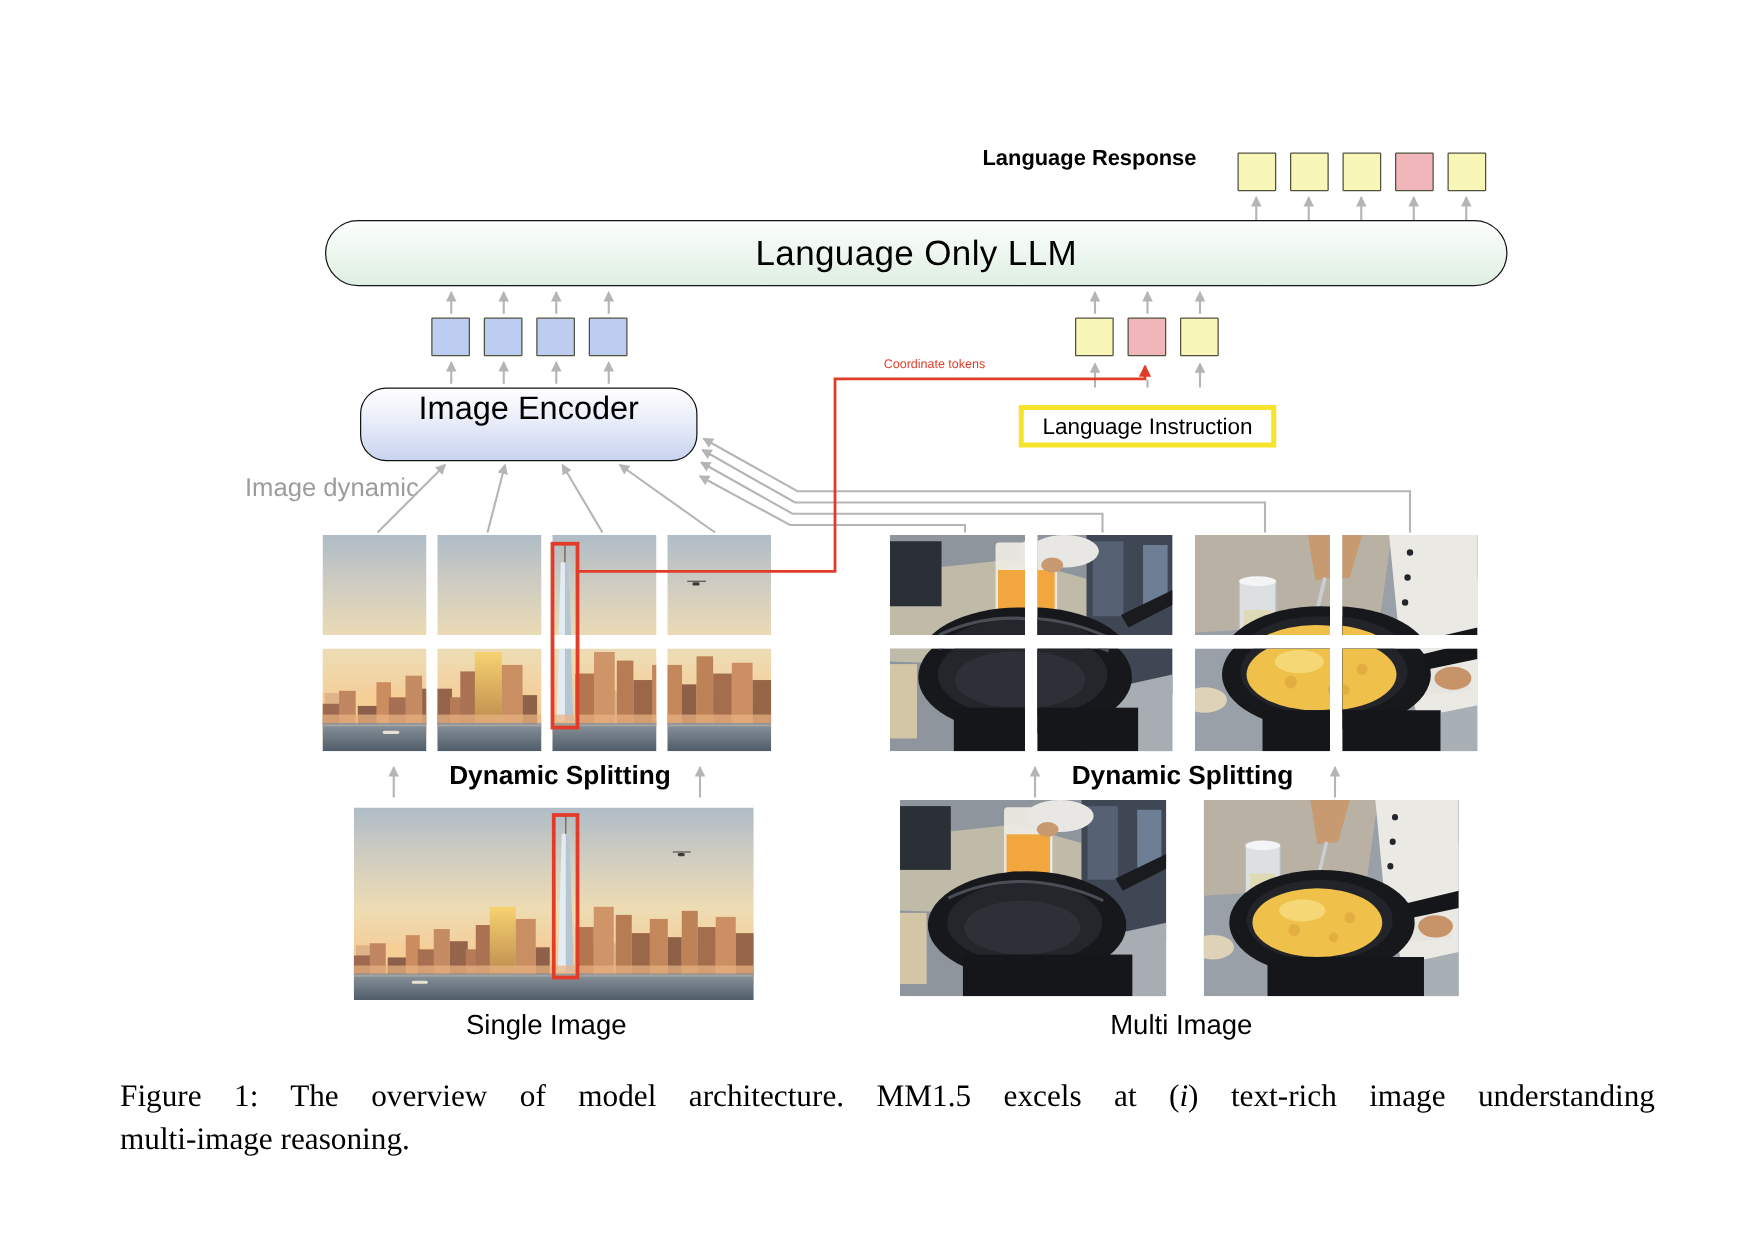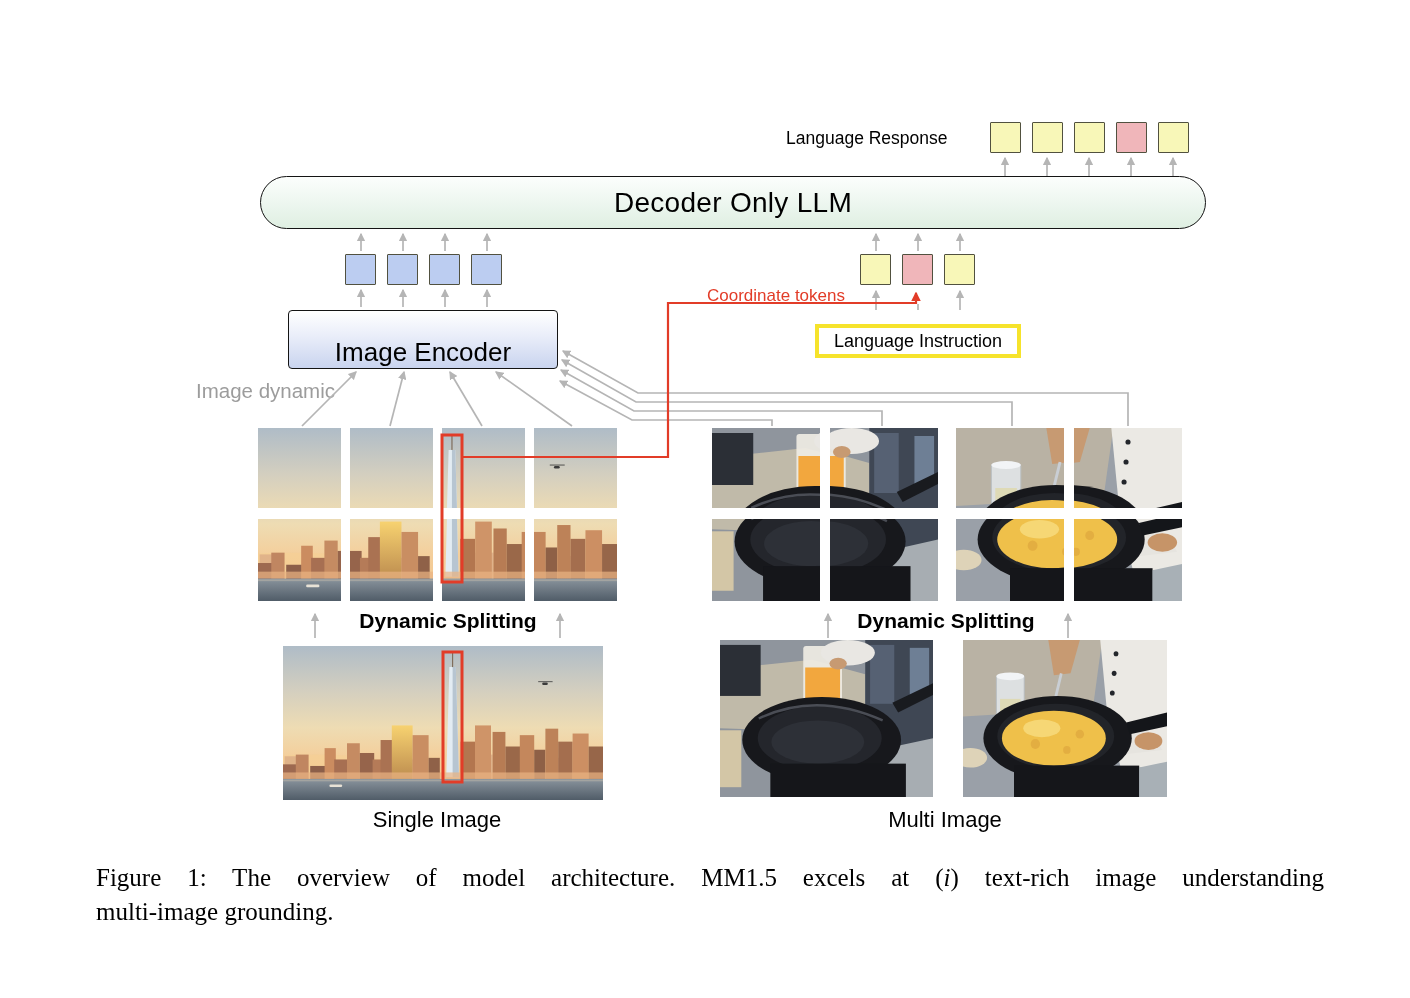--- a/index.html
+++ b/index.html
@@ -2,39 +2,39 @@
 <html><head>
 <meta charset="utf-8">
 <style>
   html,body{margin:0;padding:0;background:#ffffff;}
   .page{position:relative;width:1410px;height:998px;background:#ffffff;overflow:hidden;
         font-family:"Liberation Sans","DejaVu Sans",sans-serif;color:#000;}
   .abs{position:absolute;}
 
   
   .lbl{white-space:nowrap;color:#000;}
-  .lbl-lr{left:786px;top:128px;font-size:17.5px;font-weight:400;}
-  .lbl-coord{left:707px;top:286px;font-size:17px;color:#e23c28;}
+  .lbl-lr{left:786px;top:116px;font-size:17.5px;font-weight:700;}
+  .lbl-coord{left:707px;top:286px;font-size:10px;color:#e23c28;}
   .lbl-patches{left:196px;top:379px;font-size:20.5px;color:#9c9c9c;}
   .lbl-ds{top:609px;width:220px;text-align:center;font-size:21px;font-weight:700;}
   .lbl-ds-left{left:338px;}
   .lbl-ds-right{left:836px;}
   .lbl-img{top:807px;width:220px;text-align:center;font-size:22px;font-weight:500;}
   .lbl-single{left:327px;}
   .lbl-multi{left:835px;}
 
   
   .decoder-box{left:260px;top:176px;width:946px;height:53px;box-sizing:border-box;
     border:1.7px solid #141414;border-radius:27px;
     background:linear-gradient(180deg,#fcfefc 0%,#f0f8f2 40%,#dfefe2 100%);
     display:flex;align-items:center;justify-content:center;font-size:28px;font-weight:500;letter-spacing:.3px;}
   .encoder-box{left:288px;top:310px;width:270px;height:59px;box-sizing:border-box;
-    border:1.7px solid #141414;border-radius:4px;
+    border:1.7px solid #141414;border-radius:21px;
     background:linear-gradient(180deg,#ffffff 0%,#e9edf9 45%,#c9d4ef 100%);
-    display:flex;align-items:flex-end;justify-content:center;font-size:26px;font-weight:500;}
+    display:flex;align-items:flex-start;justify-content:center;font-size:26px;font-weight:500;}
   .instruction-box{left:815px;top:324px;width:206px;height:34px;box-sizing:border-box;
     border:4.5px solid #f6e32b;background:#ffffff;
     display:flex;align-items:center;justify-content:center;font-size:18px;}
 
   
   .tokrow{display:flex;gap:11px;}
   .row-response{left:990px;top:122px;}
   .row-image{left:345px;top:254px;}
   .row-instruction{left:860px;top:254px;}
   .tok{width:31px;height:31px;box-sizing:border-box;border:1.6px solid #51513f;border-radius:1px;}
@@ -184,21 +184,21 @@
 
   <div class="abs tokrow row-response">
       <div class="tok yellow"></div>
       <div class="tok yellow"></div>
       <div class="tok yellow"></div>
       <div class="tok pink"></div>
       <div class="tok yellow"></div>
     </div>
 
   <div class="abs decoder-box">
-    <span>Decoder Only LLM</span>
+    <span>Language Only LLM</span>
   </div>
 
   <div class="abs tokrow row-image">
       <div class="tok blue"></div>
       <div class="tok blue"></div>
       <div class="tok blue"></div>
       <div class="tok blue"></div>
     </div>
 
   <div class="abs encoder-box">
@@ -286,21 +286,21 @@
     </svg>
   <svg class="abs bigimg multi-img-b" viewBox="0 0 220 160" preserveAspectRatio="none">
       <use href="#cookB"></use>
     </svg>
 
   <span class="abs lbl lbl-img lbl-single">Single Image</span>
   <span class="abs lbl lbl-img lbl-multi">Multi Image</span>
 
   <div class="abs caption">
     <span class="cap-line cap-just"><span>Figure 1: The overview of model architecture. MM1.5 excels at (</span><span class="it">i</span><span>) text-rich image understanding</span></span>
-    <span class="cap-line"><span>multi-image grounding.</span></span>
+    <span class="cap-line"><span>multi-image reasoning.</span></span>
   </div>
 
   <svg class="abs overlay" width="1410" height="998" viewBox="0 0 1410 998">
     <defs>
       <marker id="ah" viewBox="0 0 10 10" refX="8.5" refY="5" markerWidth="5" markerHeight="5" orient="auto-start-reverse">
         <path d="M0,0 L10,5 L0,10 z" fill="#b5b5b5"></path>
       </marker>
       <marker id="ahr" viewBox="0 0 10 10" refX="8.5" refY="5" markerWidth="4.5" markerHeight="4.5" orient="auto-start-reverse">
         <path d="M0,0 L10,5 L0,10 z" fill="#e23c28"></path>
       </marker>

